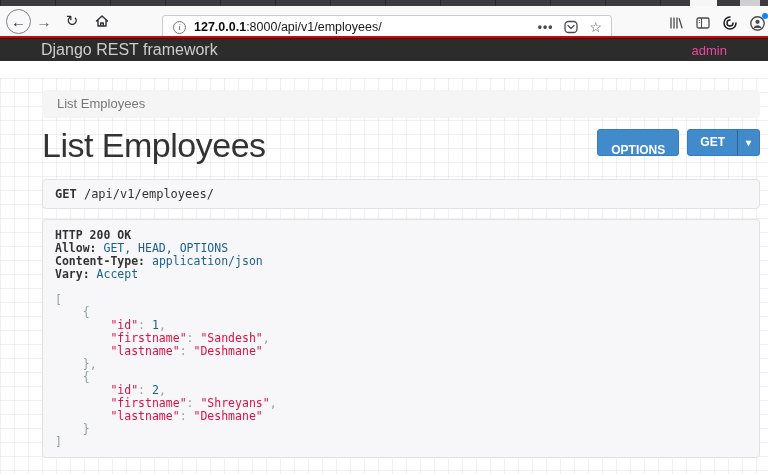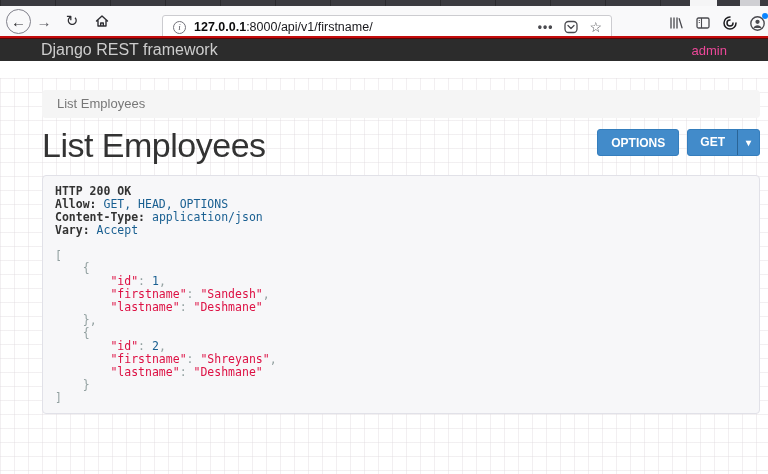--- a/index.html
+++ b/index.html
@@ -56,21 +56,21 @@
     background-size:14px 14px; }
   .container { position:absolute; left:42px; top:0; width:718px; }
 
   .breadcrumb { margin-top:12px; height:28px; line-height:28px; background:#f5f5f5;
                 border-radius:4px; padding:0 15px; font-size:13px; color:#777; }
 
   .title-row { position:relative; margin-top:7px; }
   h1.page-title { font-size:34px; font-weight:400; color:#333; line-height:40px; letter-spacing:-.5px; }
   .btn-group { position:absolute; right:0; top:4px; display:flex; gap:8px; }
   .btn { height:27px; line-height:25px; background:#428bca; border:1px solid #357ebd; color:#fff;
-         font-size:12px; font-weight:700; border-radius:3px; padding:1px 13px; cursor:pointer;
+         font-size:12px; font-weight:700; border-radius:3px; padding:8px 13px; cursor:pointer;
          font-family:"Liberation Sans", sans-serif; }
   .btn-split { display:flex; padding:0; }
   .btn-split .main { padding:0 12px; }
   .btn-split .caret { padding:0 8px; border-left:1px solid #2a6496; font-size:10px;
                       display:flex; align-items:center; }
 
   .description { margin-top:3px; font-size:13px; color:#333; }
 
   .request-bar { margin-top:14px; background:#f7f7f9; border:1px solid #e1e1e8; border-radius:4px;
                  padding:7px 12px; font-family:"DejaVu Sans Mono", monospace; font-size:12px; color:#333; }
@@ -105,21 +105,21 @@
     <span>↻</span>
   </div>
   <div class="nav-btn home">
     <svg class="icon-svg" width="16" height="16" viewBox="0 0 16 16">
       <path d="M2.5 8 8 3l5.5 5M4 7.2V13h8V7.2M6.7 13v-3h2.6v3" fill="none" stroke="#2f2f33" stroke-width="1.4" stroke-linecap="round" stroke-linejoin="round"></path>
     </svg>
   </div>
 
   <div class="url-bar">
     <span class="info-badge">i</span>
-    <span class="url-text"><span class="host">127.0.0.1</span><span>:8000/api/v1/firstname/</span></span>
+    <span class="url-text"><span class="host">127.0.0.1</span><span>:8000/api/v1/employees/</span></span>
     <span class="url-actions">
       <span class="dots">•••</span>
       <svg class="icon-svg" width="16" height="16" viewBox="0 0 16 16">
         <rect x="2" y="2.5" width="12" height="11" rx="3.5" fill="none" stroke="#4a4a4f" stroke-width="1.3"></rect>
         <path d="M5 6.5 8 9.5 11 6.5" fill="none" stroke="#4a4a4f" stroke-width="1.3" stroke-linecap="round" stroke-linejoin="round"></path>
       </svg>
       <span class="star">☆</span>
     </span>
   </div>
 
@@ -173,20 +173,21 @@
         <button class="btn btn-split">
           <span class="main">GET</span>
           <span class="caret">
               <span>▾</span>
             </span>
         </button>
       </div>
     </div>
 
 
+    <div class="request-bar"><span class="method">GET</span> <span>/api/v1/employees/</span></div>
 
     <div class="response-panel">
       <div id="response-pre">
           <div class="code-line"><span class="seg-b">HTTP 200 OK</span></div>
           <div class="code-line"><span class="seg-b">Allow:</span><span class="seg-pln"> </span><span class="seg-lit">GET, HEAD, OPTIONS</span></div>
           <div class="code-line"><span class="seg-b">Content-Type:</span><span class="seg-pln"> </span><span class="seg-lit">application/json</span></div>
           <div class="code-line"><span class="seg-b">Vary:</span><span class="seg-pln"> </span><span class="seg-lit">Accept</span></div>
           <div class="code-line">&nbsp;</div>
           <div class="code-line"><span class="seg-pun">[</span></div>
           <div class="code-line"><span class="seg-pln">    </span><span class="seg-pun">{</span></div>

